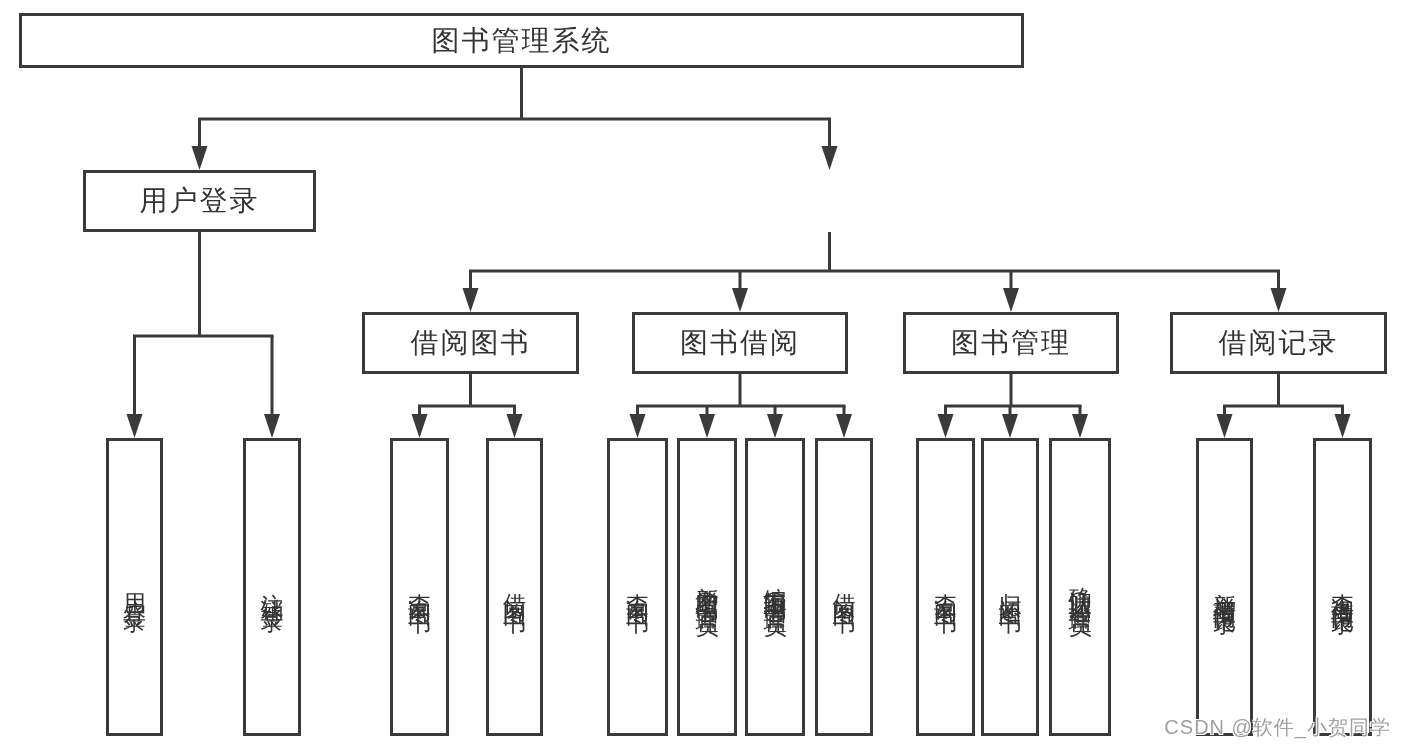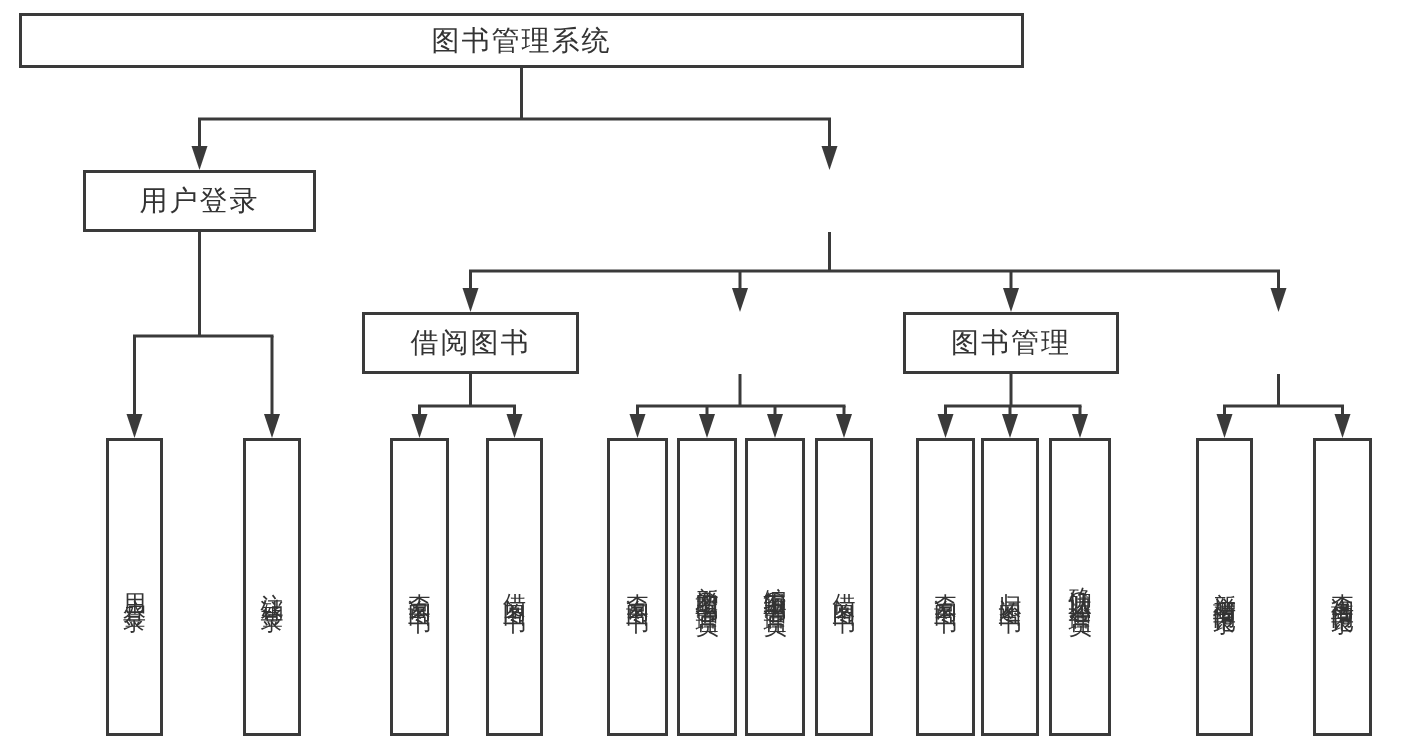--- a/index.html
+++ b/index.html
@@ -130,22 +130,28 @@
     <span>图书管理系统</span>
   </div>
 
   <div class="box hbox" style="left:83px; top:170px; width:233px; height:62px;">
     <span>用户登录</span>
   </div>
 
   <div class="box hbox" style="left:362px; top:312px; width:217px; height:62px;">
     <span>借阅图书</span>
   </div>
+  <div class="box hbox" style="left:632px; top:312px; width:216px; height:62px;">
+    <span>图书借阅</span>
+  </div>
   <div class="box hbox" style="left:903px; top:312px; width:216px; height:62px;">
     <span>图书管理</span>
+  </div>
+  <div class="box hbox" style="left:1170px; top:312px; width:217px; height:62px;">
+    <span>借阅记录</span>
   </div>
 
   <div class="box vbox" style="left:106px; top:438px; width:57px; height:298px;">
     <span>用户登录</span>
   </div>
   <div class="box vbox" style="left:243px; top:438px; width:58px; height:298px;">
     <span>注销登录</span>
   </div>
 
   <div class="box vbox" style="left:390px; top:438px; width:59px; height:298px;">
@@ -178,14 +184,15 @@
     <span>确认归还（管理员）</span>
   </div>
 
   <div class="box vbox long" style="left:1196px; top:438px; width:57px; height:298px;">
     <span>新增借阅记录</span>
   </div>
   <div class="box vbox long" style="left:1313px; top:438px; width:59px; height:298px;">
     <span>查询借阅记录</span>
   </div>
 
+  <div class="watermark">CSDN @软件_小贺同学</div>
 
 </div>
 
 </body></html>

